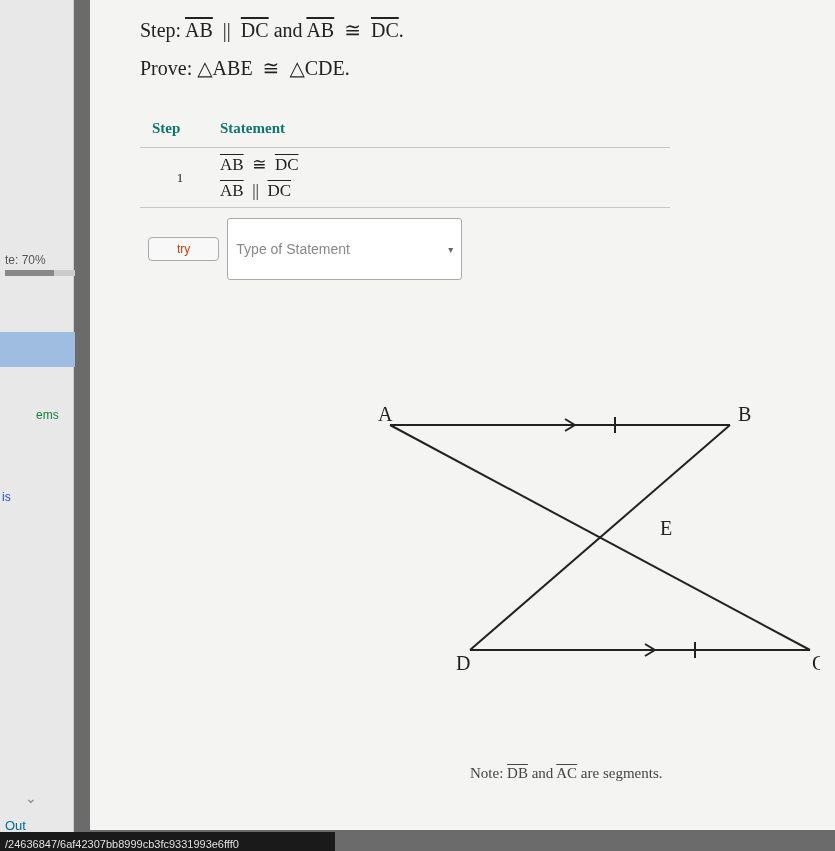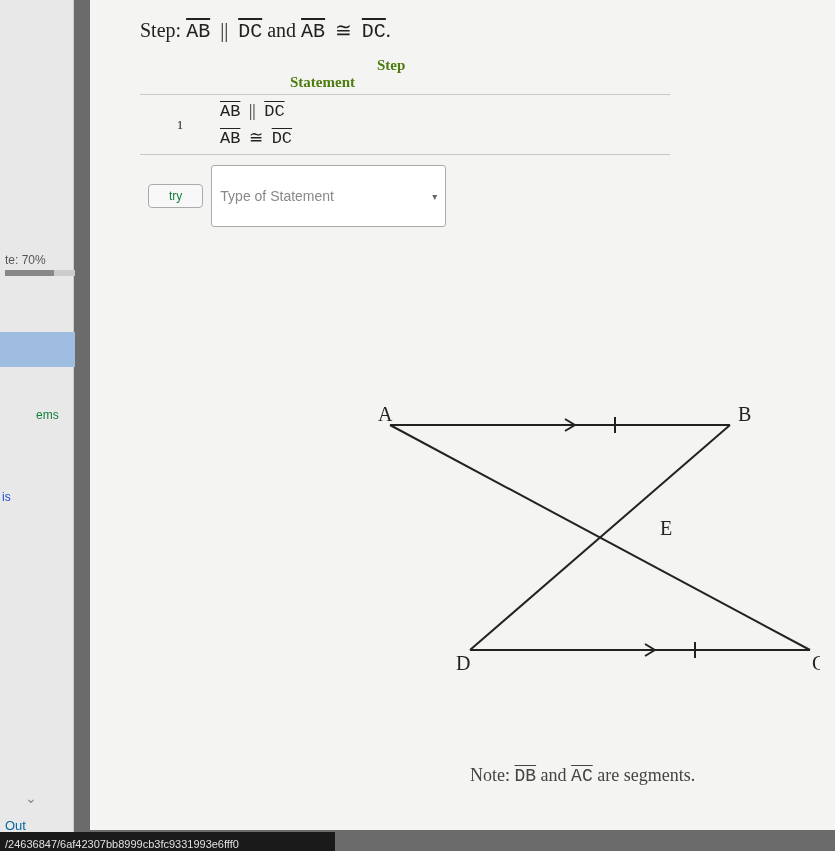--- a/index.html
+++ b/index.html
@@ -73,56 +73,56 @@
     width: 745px; height: 830px;
     background: #f4f4f2;
     padding: 10px 30px 10px 50px;
     color: #222;
   }
   .given, .prove {
     font-size: 20px;
     margin: 8px 0 14px 0;
   }
   .prove { margin-bottom: 30px; }
-  .ov { text-decoration: overline; font-family: Liberation Mono, monospace; }
+  .ov { text-decoration: overline; }
   .tri { display:inline-block; }
   .proof-table {
     display: flex;
     flex-direction: column;
     width: 530px;
     font-size: 15px;
   }
   .pt-head, .pt-row {
     display: flex;
     align-items: center;
     border-bottom: 1px solid #c8c8c8;
     min-height: 38px;
   }
-  .pt-head { font-weight: bold; color: #4d7c0f; flex-direction: column; }
+  .pt-head { font-weight: bold; color: #0f766e; }
   .col-step { width: 80px; padding-left: 12px; }
   .col-stmt { width: 230px; }
   .col-reason { flex: 1; }
   .pt-row .col-step { text-align: center; padding-left: 0; font-size: 13px; }
   .pt-row .col-stmt .line { margin: 6px 0; font-size: 17px; }
   .pt-input-row {
     display: flex;
     align-items: center;
     margin-top: 10px;
     gap: 8px;
     padding-left: 8px;
   }
   .try-btn {
     border: 1px solid #aaa;
     background: #f8f8f8;
     border-radius: 4px;
-    padding: 4px 20px;
+    padding: 4px 28px;
     font-size: 12px;
     cursor: pointer;
     font-family: Arial, sans-serif;
-    color: #15803d;
+    color: #c2410c;
   }
   .stmt-select {
     border: 1px solid #aaa;
     background: #fff;
     border-radius: 3px;
     padding: 22px 8px;
     font-size: 14px;
     color: #888;
     width: 235px;
     display: flex;
@@ -133,21 +133,21 @@
   }
   .stmt-select .car { font-size: 10px; color: #666; }
   .diagram-wrap {
     position: absolute;
     top: 395px; left: 270px;
     width: 460px; height: 300px;
   }
   .note {
     position: absolute;
     top: 765px; left: 380px;
-    font-size: 18px;
+    font-size: 15px;
     color: #444;
   }
   .urlbar {
     position: absolute;
     left: 0; top: 832px;
     width: 335px; height: 19px;
     background: #1a1a1a;
     color: #e0e0e0;
     font-family: Arial, sans-serif;
     font-size: 11px;
@@ -180,37 +180,43 @@
       <span>Step: </span>
       <span class="ov">AB</span>
       &nbsp;||&nbsp;
       <span class="ov">DC</span>
       <span> and </span>
       <span class="ov">AB</span>
       &nbsp;≅&nbsp;
       <span class="ov">DC</span>.
     </div>
 
+    <div class="prove">
+      <span>Prove: </span>
+      <span class="tri">△<span>ABE</span></span>
+      &nbsp;≅&nbsp;
+      <span class="tri">△<span>CDE</span></span>.
+    </div>
 
     <div class="proof-table">
       <div class="pt-head">
         <div class="col-step">Step</div>
         <div class="col-stmt">Statement</div>
       </div>
       <div class="pt-row">
         <div class="col-step">1</div>
         <div class="col-stmt">
           <div class="line">
             <span class="ov">AB</span>
-            &nbsp;||&nbsp;
+            &nbsp;≅&nbsp;
             <span class="ov">DC</span>
           </div>
           <div class="line">
             <span class="ov">AB</span>
-            &nbsp;≅&nbsp;
+            &nbsp;||&nbsp;
             <span class="ov">DC</span>
           </div>
         </div>
       </div>
       <div class="pt-input-row">
         <button class="try-btn">try</button>
         <div class="stmt-select">
           <span>Type of Statement</span>
           <span class="car">▾</span>
         </div>

